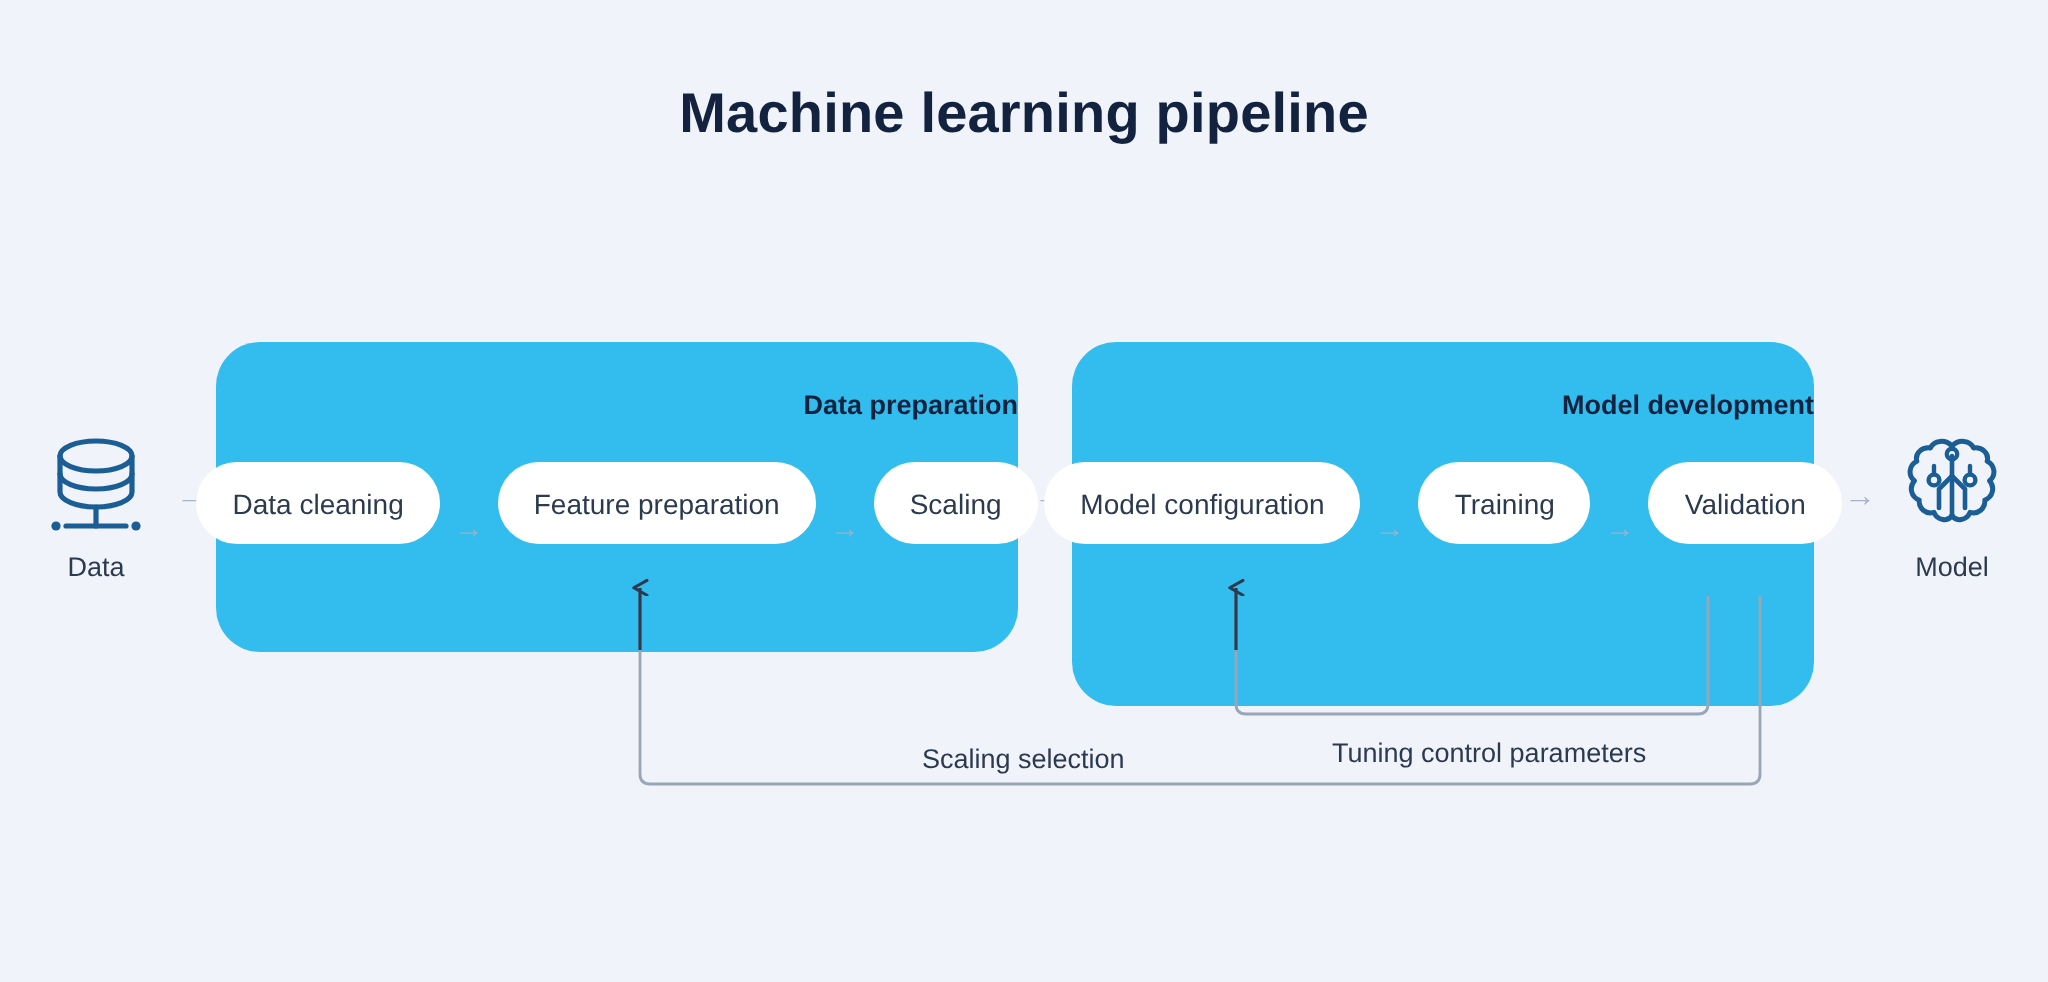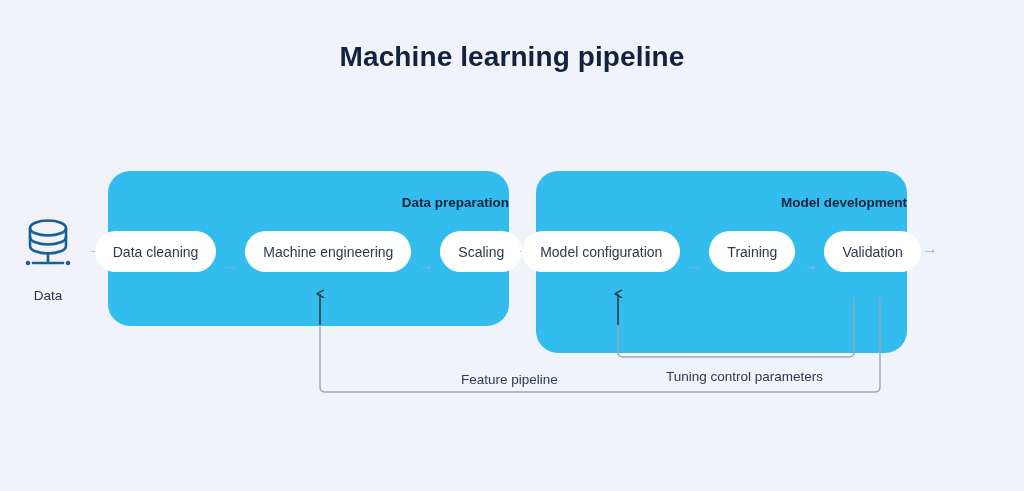--- a/index.html
+++ b/index.html
@@ -39,21 +39,20 @@
     width: 92px;
     text-align: center;
   }
   .endpoint .icon-wrap {
     height: 62px;
     display: flex;
     align-items: center;
     justify-content: center;
   }
   .endpoint .endpoint-label {
-    margin-top: 12px;
     font-size: 13.5px;
     color: #2c3a4f;
   }
   #data-node { left: 2px; top: 214px; }
   #model-node { left: 930px; top: 214px; }
 
   
   .stage-panel {
     position: absolute;
     background: #33bdee;
@@ -165,52 +164,73 @@
     <div class="endpoint-label">Data</div>
   </div>
 
   <div class="connector" id="connector-data-to-prep">→</div>
 
   <div class="stage-panel" id="panel-data-preparation">
     <div class="stage-title">Data preparation</div>
     <div class="pill-row">
       <div class="pill">Data cleaning</div>
       <div class="pill-arrow">→</div>
-      <div class="pill">Machine engineering</div>
+      <div class="pill">Feature preparation</div>
       <div class="pill-arrow">→</div>
       <div class="pill">Scaling</div>
     </div>
   </div>
 
   <div class="connector" id="connector-prep-to-dev">→</div>
 
   <div class="stage-panel" id="panel-model-development">
     <div class="stage-title">Model development</div>
     <div class="pill-row">
       <div class="pill">Model configuration</div>
       <div class="pill-arrow">→</div>
       <div class="pill">Training</div>
       <div class="pill-arrow">→</div>
       <div class="pill">Validation</div>
     </div>
   </div>
 
   <div class="connector" id="connector-dev-to-model">→</div>
 
+  <div class="endpoint" id="model-node">
+    <div class="icon-wrap">
+      <svg width="52" height="58" viewBox="0 0 52 58" fill="none" aria-hidden="true">
+        <path d="M26 7 C22.5 3.4 17 4.2 15.2 8 C10.8 7.4 7.4 10.8 8.4 14.6
+                 C4.6 16.4 3.8 21.6 7.2 24.4 C4.4 27.6 5.6 32.6 9.6 34
+                 C9.2 38.2 13 41.4 17 40.2 C18.6 44.2 24 45.2 26 41.8" stroke="#1b5e96" stroke-width="2.5" fill="none" stroke-linecap="round" stroke-linejoin="round"></path>
+        <path d="M26 7 C29.5 3.4 35 4.2 36.8 8 C41.2 7.4 44.6 10.8 43.6 14.6
+                 C47.4 16.4 48.2 21.6 44.8 24.4 C47.6 27.6 46.4 32.6 42.4 34
+                 C42.8 38.2 39 41.4 35 40.2 C33.4 44.2 28 45.2 26 41.8" stroke="#1b5e96" stroke-width="2.5" fill="none" stroke-linecap="round" stroke-linejoin="round"></path>
+        <path d="M26 12 V42" stroke="#1b5e96" stroke-width="2.3" stroke-linecap="round"></path>
+        <circle cx="26" cy="11" r="2.6" fill="none" stroke="#1b5e96" stroke-width="2.2"></circle>
+        <path d="M26 22 L19.5 28.5 V38" stroke="#1b5e96" stroke-width="2.3" fill="none" stroke-linecap="round" stroke-linejoin="round"></path>
+        <path d="M26 22 L32.5 28.5 V38" stroke="#1b5e96" stroke-width="2.3" fill="none" stroke-linecap="round" stroke-linejoin="round"></path>
+        <path d="M17 17 V21" stroke="#1b5e96" stroke-width="2.2" stroke-linecap="round"></path>
+        <circle cx="17" cy="24" r="2.7" fill="none" stroke="#1b5e96" stroke-width="2.2"></circle>
+        <path d="M35 17 V21" stroke="#1b5e96" stroke-width="2.2" stroke-linecap="round"></path>
+        <circle cx="35" cy="24" r="2.7" fill="none" stroke="#1b5e96" stroke-width="2.2"></circle>
+      </svg>
+    </div>
+    <div class="endpoint-label">Model</div>
+  </div>
 
   <svg id="feedback-layer">
     <defs>
       <marker id="arrowhead-dark" markerWidth="9" markerHeight="9" refX="4.2" refY="4.5" orient="auto" markerUnits="userSpaceOnUse">
         <path d="M0.6 8 L4.3 1.4 L8 8" fill="none" stroke="#2c3a4f" stroke-width="1.5" stroke-linecap="round" stroke-linejoin="round"></path>
       </marker>
     </defs>
 
     <path d="M854 298 L854 352 Q854 357 849 357 L623 357 Q618 357 618 352 L618 295" fill="none" stroke="#99a6b8" stroke-width="1.4"></path>
     <path d="M618 325 L618 294" fill="none" stroke="#2c3a4f" stroke-width="1.6" marker-end="url(#arrowhead-dark)"></path>
 
     <path d="M880 298 L880 387 Q880 392 875 392 L325 392 Q320 392 320 387 L320 295" fill="none" stroke="#99a6b8" stroke-width="1.4"></path>
     <path d="M320 325 L320 294" fill="none" stroke="#2c3a4f" stroke-width="1.6" marker-end="url(#arrowhead-dark)"></path>
   </svg>
 
   <div class="loop-label" id="label-tuning">Tuning control parameters</div>
-  <div class="loop-label" id="label-feature">Feature pipeline</div>
+  <div class="loop-label" id="label-feature">Scaling selection</div>
 
 </div>
 
 </body></html>

